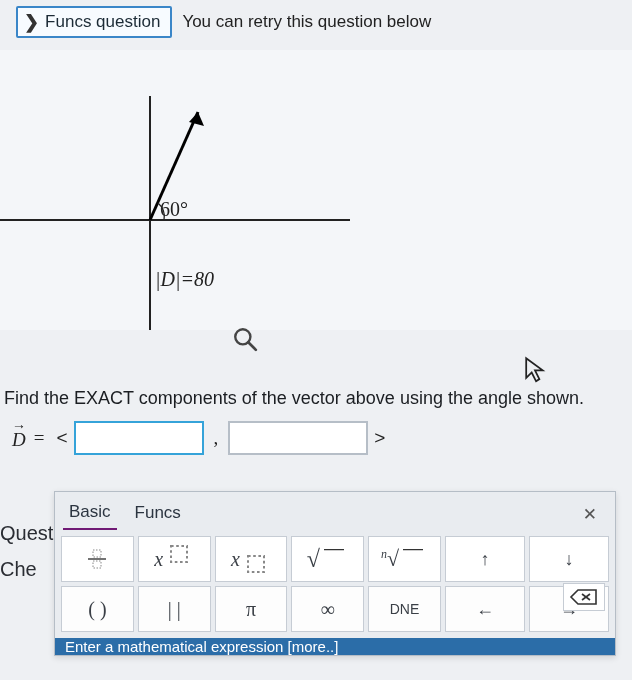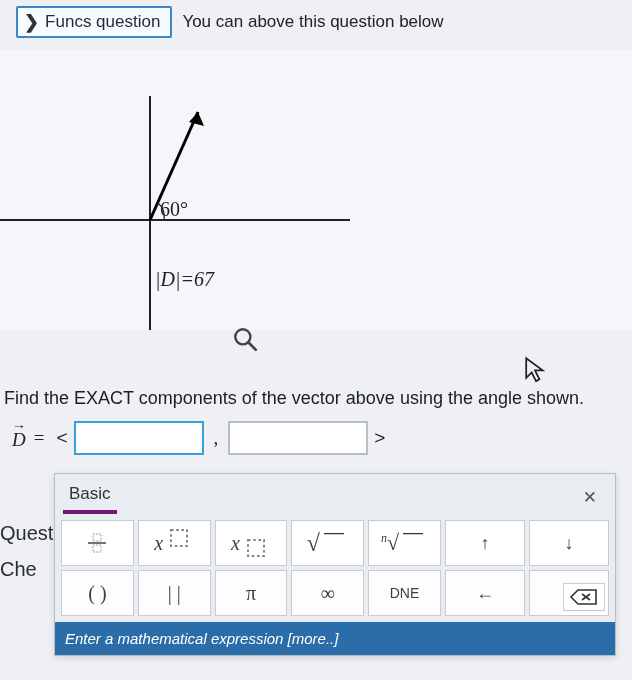--- a/index.html
+++ b/index.html
@@ -83,21 +83,21 @@
   }
   .pal-tabs {
     display: flex; align-items: center;
     padding: 6px 8px 0 8px;
     gap: 12px;
   }
   .pal-tab {
     font-size: 17px; color: #2b3440; padding: 4px 6px 6px 6px;
     cursor: pointer;
   }
-  .pal-tab.active { border-bottom: 4px solid #701a75; font-weight: 500; }
+  .pal-tab.active { border-bottom: 2px solid #701a75; font-weight: 500; }
   .pal-close { margin-left: auto; padding: 4px 10px; color: #555; font-size: 17px; cursor: pointer; }
   .pal-grid {
     display: grid;
     grid-template-columns: repeat(5, 1fr) 1.1fr 1.1fr;
     gap: 4px;
     padding: 6px;
   }
   .pal-btn {
     height: 46px;
     background: #fff;
@@ -107,54 +107,54 @@
     font-family: 'Times New Roman', serif;
     cursor: pointer;
     color: #3a3f46;
   }
   .pal-btn svg { width: 30px; height: 20px; }
   .pal-btn.row2 { background: #fdfdfd; }
   .pal-btn.arrow { font-family: Arial; font-size: 18px; }
   .pal-footer {
     display: flex; align-items: center;
     background: #2b6da8; color: #fff;
-    font-size: 15px; padding: 8px 10px; font-style: italic;
+    font-size: 15px; padding: 0 10px;
   }
   .pal-footer .more { cursor: pointer; }
   .backspace {
     margin-left: auto;
     width: 42px; height: 28px;
     display: flex; align-items: center; justify-content: center;
     cursor: pointer;
     background: #fff; border: 1px solid #c6ccd4;
     position: absolute; right: 10px; bottom: 44px;
   }
   .dne-btn { font-family: Arial; font-size: 14px; }
 </style>
 </head>
 <body>
 
 <div class="top-bar">
   <button class="next-btn">
     <span class="chev">❯</span>
     <span>Funcs question</span>
   </button>
-  <span class="retry-text">You can above this question below</span>
+  <span class="retry-text">You can retry this question below</span>
 </div>
 
 <div class="diagram-area">
   <svg width="632" height="280">
     <line x1="0" y1="170" x2="350" y2="170" stroke="#222" stroke-width="2"></line>
     <line x1="150" y1="46" x2="150" y2="295" stroke="#222" stroke-width="2"></line>
     <line x1="150" y1="170" x2="198" y2="62" stroke="#000" stroke-width="3"></line>
     <polygon points="198,62 189,72 204,76" fill="#000"></polygon>
     <path d="M 164 170 A 18 18 0 0 0 158 153" fill="none" stroke="#222" stroke-width="1.3"></path>
   </svg>
   <div class="angle-label">60°</div>
-  <div class="mag-label">|D|=67</div>
+  <div class="mag-label">|D|=80</div>
   <div class="zoom-icon">
     <svg viewBox="0 0 24 24">
         <circle cx="10" cy="10" r="7" fill="none" stroke="#444" stroke-width="2.2"></circle>
         <line x1="15" y1="15" x2="22" y2="22" stroke="#444" stroke-width="2.5" stroke-linecap="round"></line>
       </svg>
   </div>
   <div class="cursor-icon">
     <svg viewBox="0 0 20 26">
         <path d="M2 2 L2 20 L7 15 L11 23 L14 21 L10 13 L17 13 Z" fill="none" stroke="#222" stroke-width="1.6"></path>
       </svg>
@@ -172,20 +172,21 @@
   <input class="math-input second" value="" style="">
   <span class="bracket">&gt;</span>
 </div>
 
 <div class="side-label side-quest">Quest</div>
 <div class="side-label side-che">Che</div>
 
 <div class="palette">
   <div class="pal-tabs">
     <div class="pal-tab active">Basic</div>
+    <div class="pal-tab">Funcs</div>
     <div class="pal-close">✕</div>
   </div>
   <div class="pal-grid">
     <div class="pal-btn">
       <svg viewBox="0 0 30 20">
           <rect x="11" y="1" width="8" height="7" fill="none" stroke="#888" stroke-dasharray="1.5 1.5"></rect>
           <line x1="6" y1="10" x2="24" y2="10" stroke="#444" stroke-width="1.5"></line>
           <rect x="11" y="12" width="8" height="7" fill="none" stroke="#888" stroke-dasharray="1.5 1.5"></rect>
         </svg>
     </div>

